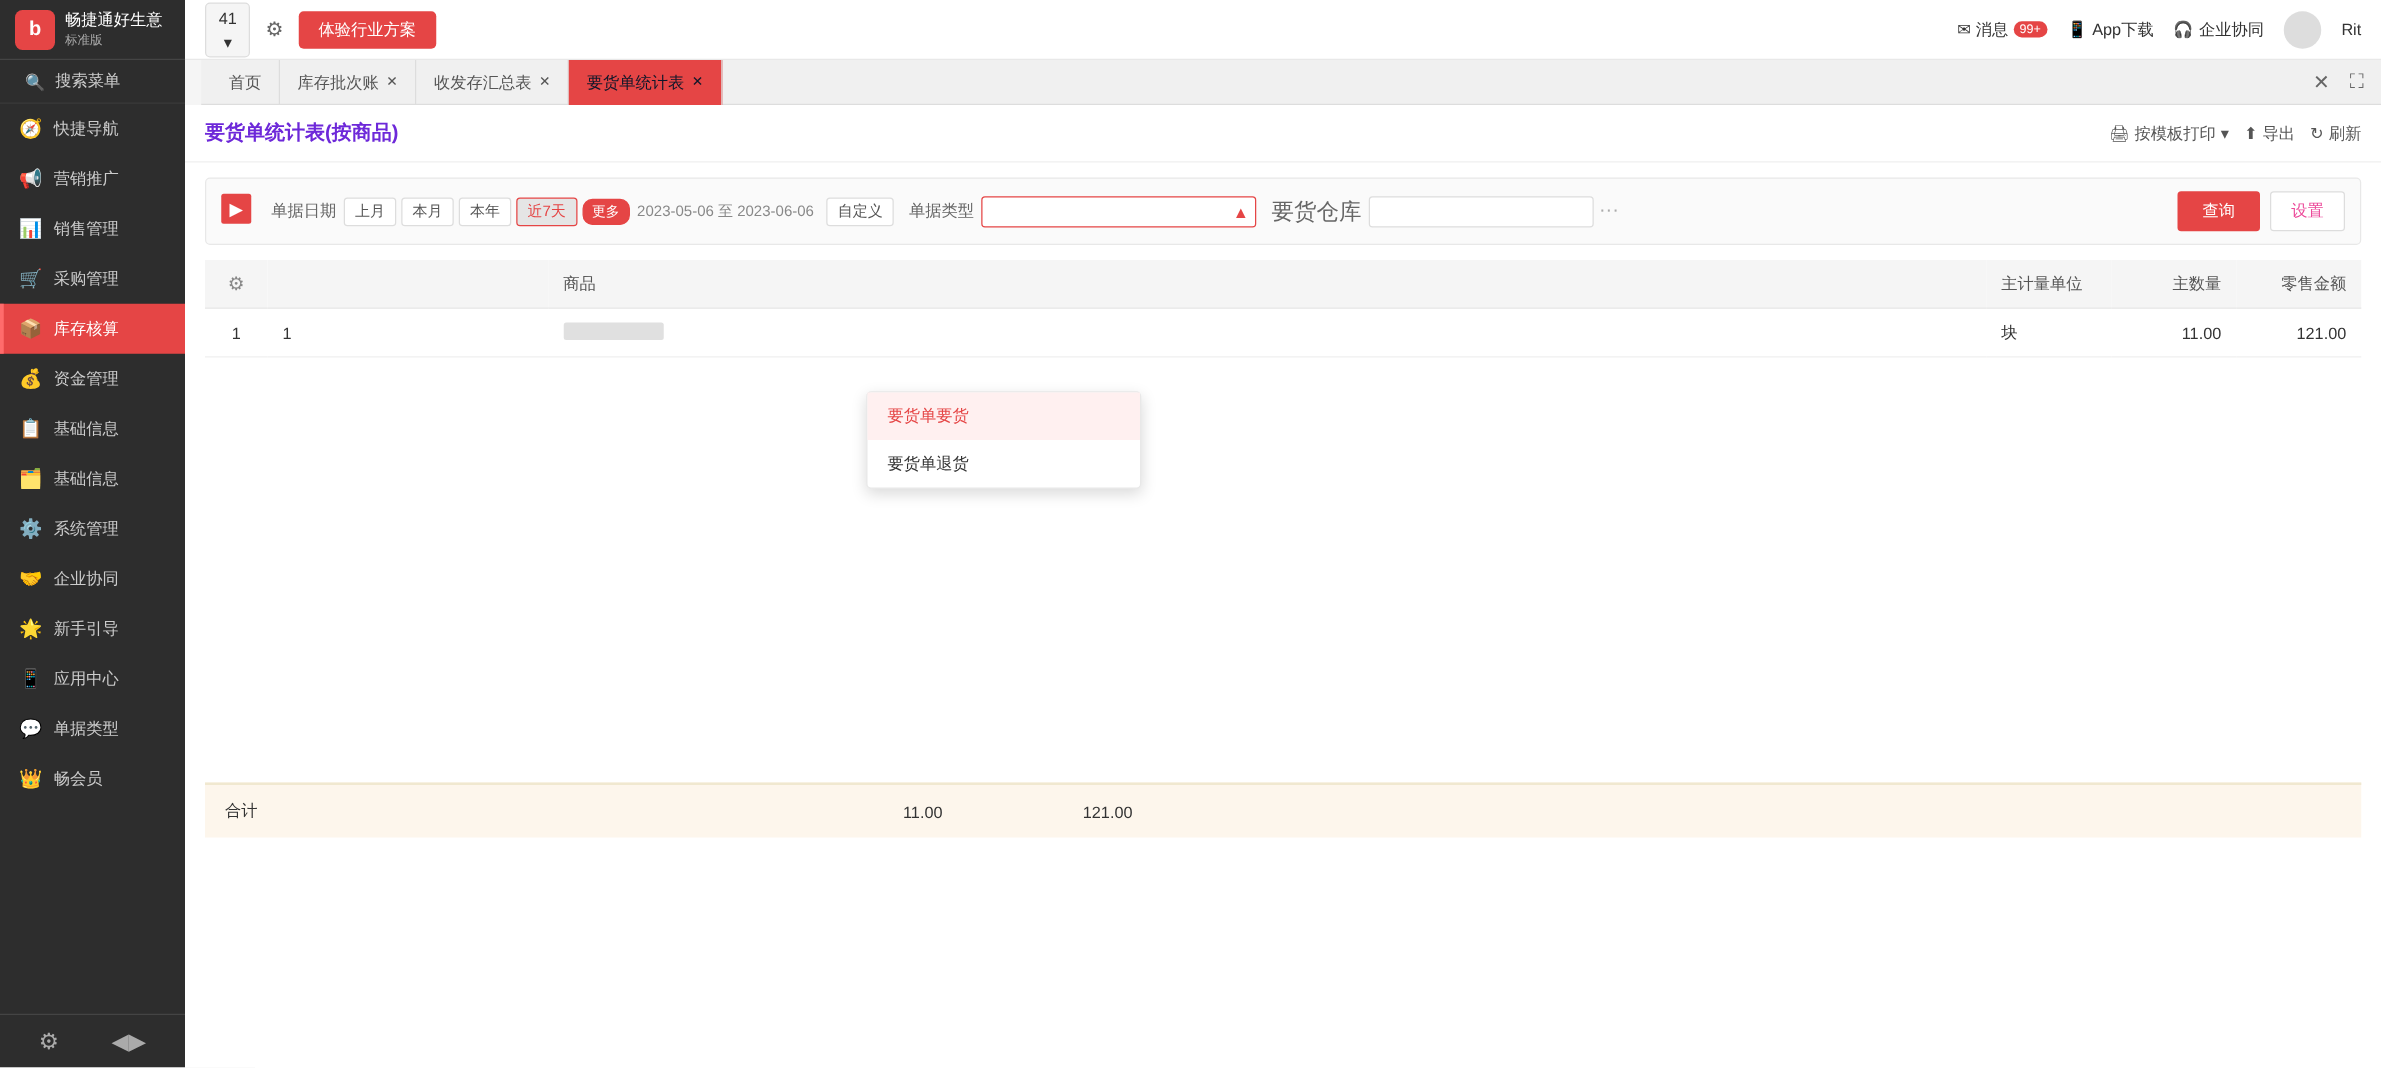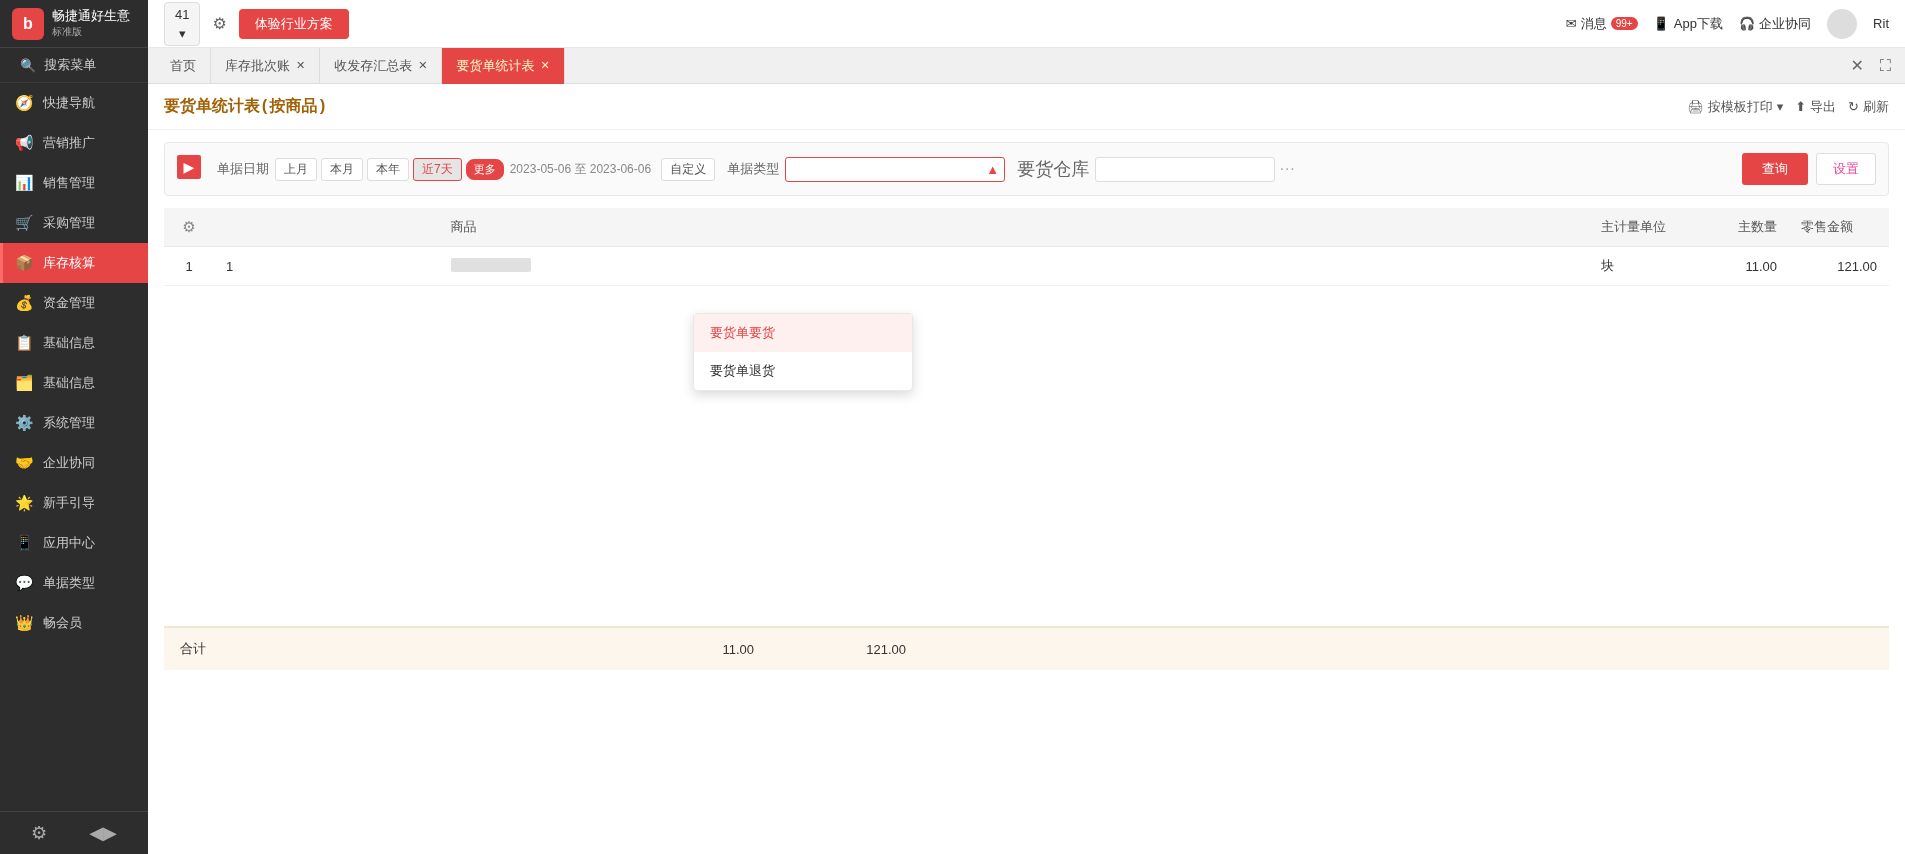--- a/index.html
+++ b/index.html
@@ -82,40 +82,41 @@
     .topbar-app { display: flex; align-items: center; gap: 4px; cursor: pointer; color: #333; font-size: 13px; }
     .topbar-service { display: flex; align-items: center; gap: 4px; cursor: pointer; color: #333; font-size: 13px; }
     .topbar-avatar { width: 30px; height: 30px; background: #ddd; border-radius: 15px; cursor: pointer; }
     .topbar-username { font-size: 13px; color: #333; cursor: pointer; }
 
     
     .tabs-bar {
       background: #f0f0f0; border-bottom: 1px solid #ddd;
       display: flex; align-items: center; padding: 0 8px; flex-shrink: 0;
       height: 36px;
+      margin-left: 13px;
     }
     .tab {
       display: flex; align-items: center; padding: 0 14px;
       height: 36px; cursor: pointer; font-size: 13px; color: #555;
       border-right: 1px solid #ddd; white-space: nowrap;
     }
-    .tab.active { background: #e54545; color: #fef9c3; }
+    .tab.active { background: #e54545; color: #0f172a; }
     .tab .close-icon { margin-left: 6px; font-size: 11px; cursor: pointer; }
     .tabs-end-btns { margin-left: auto; display: flex; align-items: center; gap: 4px; }
     .tabs-end-btn { cursor: pointer; color: #666; font-size: 16px; padding: 2px 6px; }
 
     
     .page-content { flex: 1; overflow-y: auto; background: #fff; }
 
     
     .page-header {
       display: flex; align-items: center; justify-content: space-between;
       padding: 12px 16px; border-bottom: 1px solid #f0f0f0; background: #fff;
     }
-    .page-title { font-size: 16px; font-weight: bold; color: #a16207; font-family: Liberation Mono, monospace; }
+    .page-title { font-size: 16px; font-weight: bold; color: #6d28d9; }
     .page-header-actions { display: flex; align-items: center; gap: 12px; }
     .action-btn {
       display: flex; align-items: center; gap: 4px;
       cursor: pointer; color: #555; font-size: 13px;
     }
 
     
     .filter-bar {
       background: #fafafa; border: 1px solid #e8e8e8; margin: 12px 16px;
       border-radius: 4px; padding: 10px 12px;
@@ -187,21 +188,21 @@
       padding: 10px 12px; text-align: left;
       font-size: 13px; color: #555; font-weight: normal;
       border-bottom: 1px solid #e8e8e8;
     }
     tbody tr { border-bottom: 1px solid #f0f0f0; }
     tbody td { padding: 10px 12px; font-size: 13px; color: #333; }
     .col-seq { width: 50px; text-align: center; }
     .col-goods { min-width: 160px; }
     .col-unit { width: 100px; }
     .col-qty { width: 100px; text-align: right; }
-    .col-amount { width: 100px; text-align: left; }
+    .col-amount { width: 100px; text-align: right; }
     .gear-icon-th { font-size: 15px; color: #888; cursor: pointer; }
     td.text-right { text-align: right; }
 
     
     .table-footer {
       background: #fdf6ec; border-top: 2px solid #f0e8d0;
       display: flex; align-items: center; padding: 12px 16px;
       font-size: 13px; color: #333; margin: 0 16px;
     }
     .footer-label { margin-right: 200px; font-weight: normal; }

